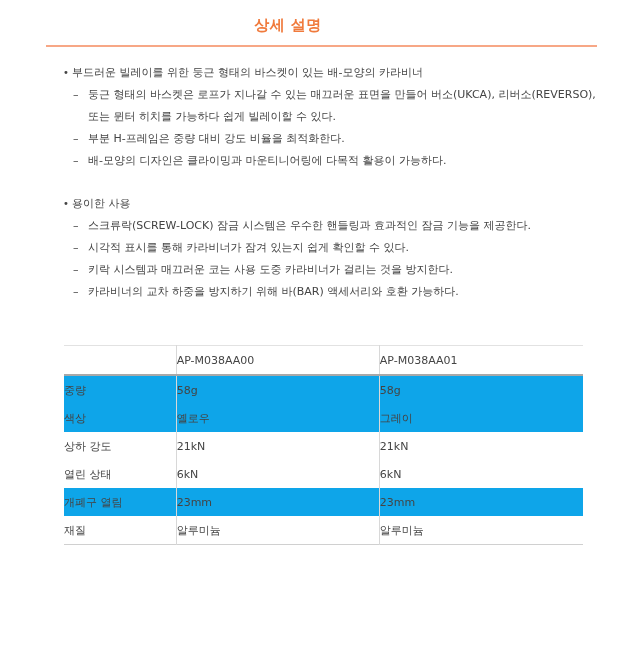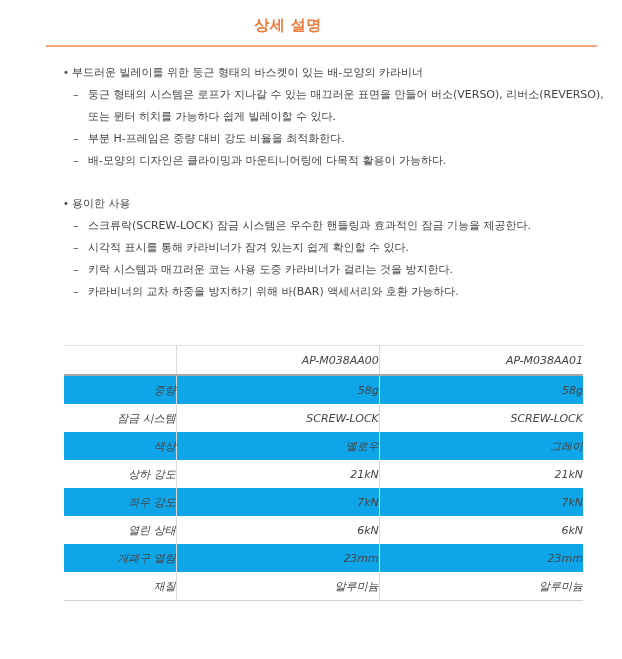--- a/index.html
+++ b/index.html
@@ -73,26 +73,25 @@
   .spec-table {
     position: absolute;
     left: 64px;
     top: 345px;
     width: 519px;
     border-collapse: collapse;
     font-size: 11px;
     color: #444444;
   }
   .spec-table th, .spec-table td {
-    text-align: right;
+    text-align: left;
     height: 28px;
     padding: 0;
     font-weight: normal;
     white-space: nowrap;
-    font-style: italic;
   }
   .spec-table thead tr {
     border-top: 1px solid #e2e2e2;
     border-bottom: 2px solid #a8a8a8;
   }
   .spec-table .c0 { width: 112px; }
   .spec-table .c1 { width: 203px; }
   .spec-table .c2 { width: 204px; }
   .spec-table th + th, .spec-table td + td {
     border-left: 1px solid #d8d8d8;
@@ -110,21 +109,21 @@
 <div class="section-title">상세 설명</div>
 <div class="title-rule"></div>
 
 <div class="desc-block" id="block1">
   <div class="line bullet-line">
     <span class="mark">•</span>
     <span>부드러운 빌레이를 위한 둥근 형태의 바스켓이 있는 배-모양의 카라비너</span>
   </div>
   <div class="line dash-line">
     <span class="mark">–</span>
-    <span>둥근 형태의 시스템은 로프가 지나갈 수 있는 매끄러운 표면을 만들어 버소(VERSO), 리버소(REVERSO),</span>
+    <span>둥근 형태의 바스켓은 로프가 지나갈 수 있는 매끄러운 표면을 만들어 버소(UKCA), 리버소(REVERSO),</span>
   </div>
   <div class="line cont-line">
     <span>또는 뮌터 히치를 가능하다 쉽게 빌레이할 수 있다.</span>
   </div>
   <div class="line dash-line">
     <span class="mark">–</span>
     <span>부분 H-프레임은 중량 대비 강도 비율을 최적화한다.</span>
   </div>
   <div class="line dash-line">
     <span class="mark">–</span>
@@ -162,39 +161,29 @@
       <th class="c1">AP-M038AA00</th>
       <th class="c2">AP-M038AA01</th>
     </tr>
   </thead>
   <tbody>
     <tr class="shaded">
       <td>중량</td>
       <td>58g</td>
       <td>58g</td>
     </tr>
-    <tr>
-      <td>잠금 시스템</td>
-      <td>SCREW-LOCK</td>
-      <td>SCREW-LOCK</td>
-    </tr>
     <tr class="shaded">
       <td>색상</td>
       <td>옐로우</td>
       <td>그레이</td>
     </tr>
     <tr>
       <td>상하 강도</td>
       <td>21kN</td>
       <td>21kN</td>
-    </tr>
-    <tr class="shaded">
-      <td>좌우 강도</td>
-      <td>7kN</td>
-      <td>7kN</td>
     </tr>
     <tr>
       <td>열린 상태</td>
       <td>6kN</td>
       <td>6kN</td>
     </tr>
     <tr class="shaded">
       <td>개폐구 열림</td>
       <td>23mm</td>
       <td>23mm</td>

